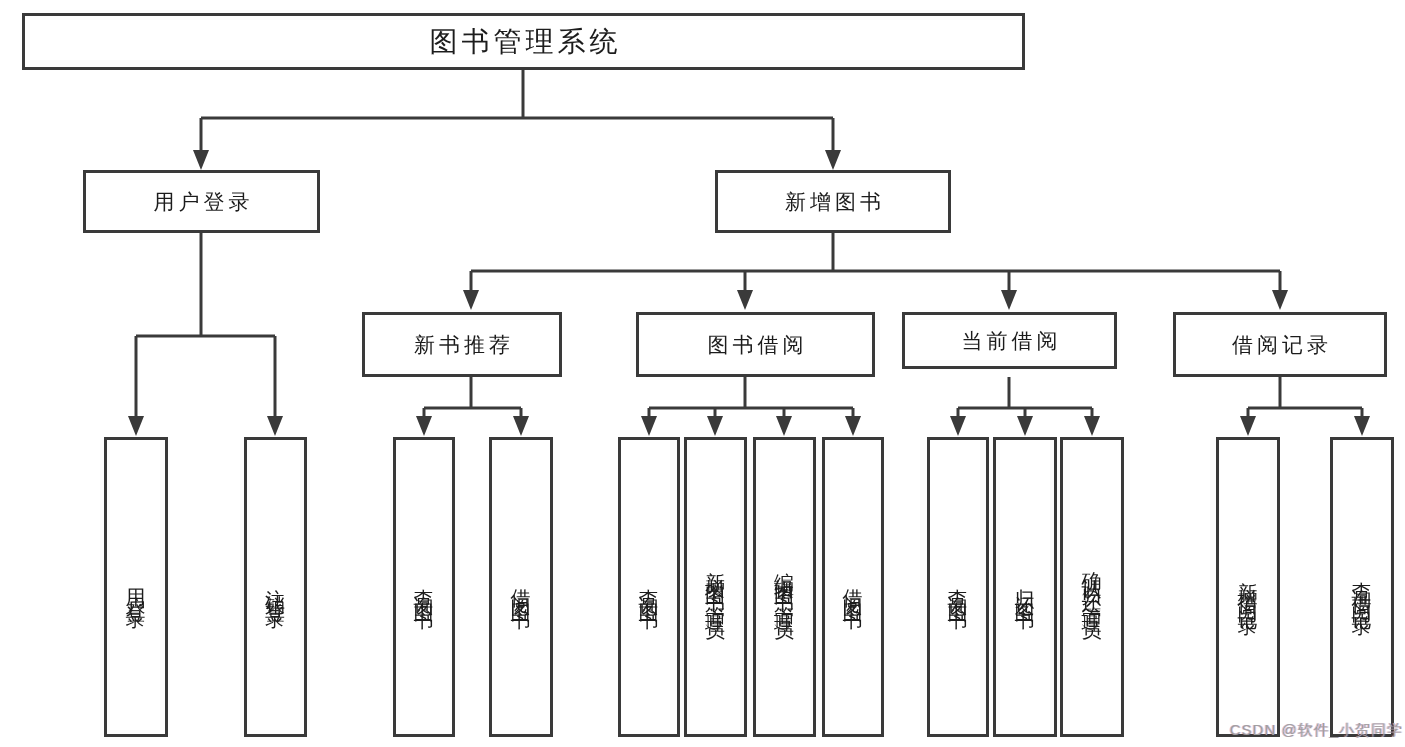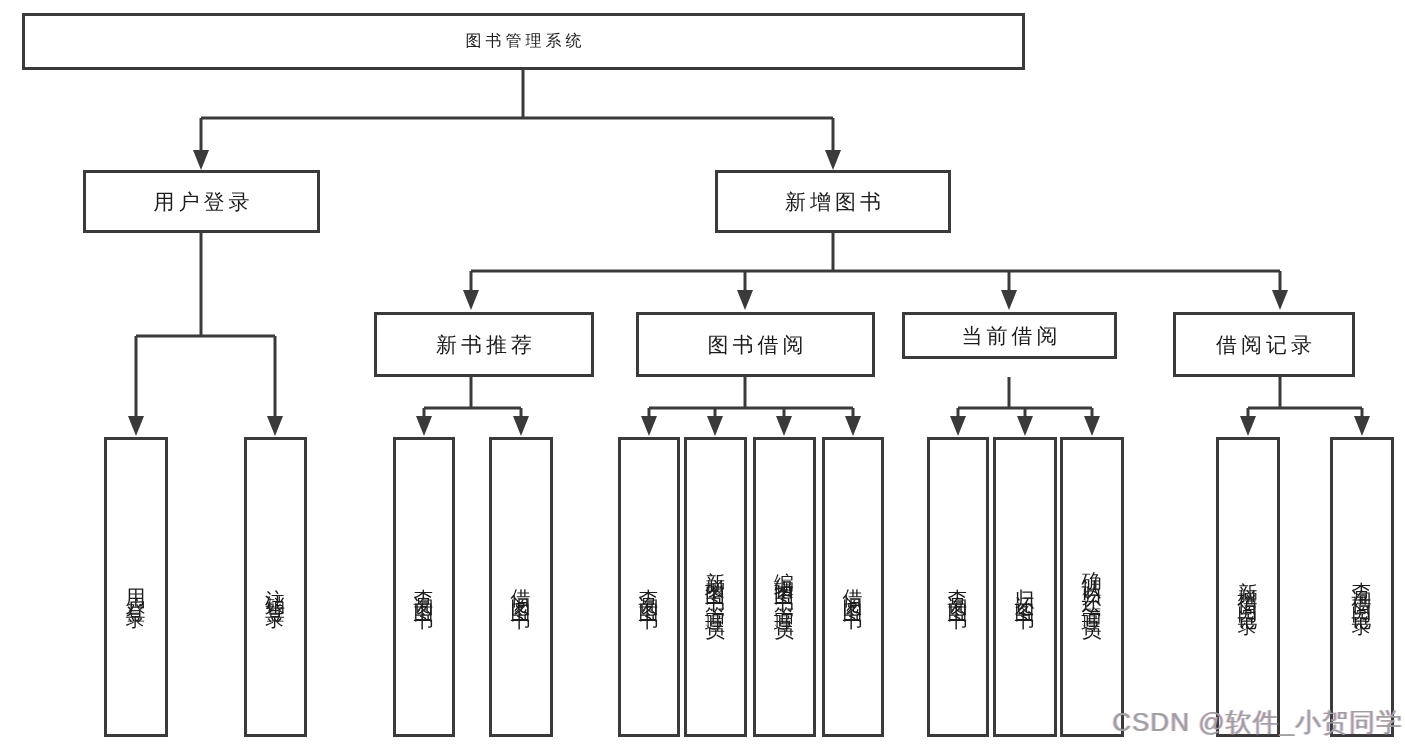--- a/index.html
+++ b/index.html
@@ -2,24 +2,24 @@
 <html><head>
 <meta charset="utf-8">
 <style>
   html,body{margin:0;padding:0;background:#ffffff;}
   #stage{position:relative;width:1405px;height:747px;background:#ffffff;overflow:hidden;
          font-family:"Liberation Sans","DejaVu Sans",sans-serif;}
   #wires{position:absolute;left:0;top:0;width:1405px;height:747px;}
   .box{position:absolute;box-sizing:border-box;background:#ffffff;border:3px solid #3a3a3a;
        display:flex;align-items:center;justify-content:center;color:#1c1c1c;}
   .h{font-size:21px;letter-spacing:4px;text-indent:4px;white-space:nowrap;}
-  .root{font-size:16px;}
+  .root{font-size:28px;}
   .v span{writing-mode:vertical-rl;text-orientation:mixed;font-size:20px;
           letter-spacing:7px;line-height:1.1;}
-  #watermark{position:absolute;right:2px;bottom:7px;font-size:26px;color:#a0a0a0;
+  #watermark{position:absolute;right:2px;bottom:7px;font-size:15px;color:#a0a0a0;
              letter-spacing:1px;white-space:nowrap;
              text-shadow:-1px 0 rgba(214,80,80,.35),1px 0 rgba(90,110,230,.35);}
 </style>
 </head>
 <body>
 
 <div id="stage">
 
   <svg id="wires" viewBox="0 0 1405 747" xmlns="http://www.w3.org/2000/svg">
     <g stroke="#3a3a3a" stroke-width="3" fill="none">
@@ -91,30 +91,30 @@
     <span>图书管理系统</span>
   </div>
 
   <div class="box h" style="left:83px;top:170px;width:237px;height:63px;">
     <span>用户登录</span>
   </div>
   <div class="box h" style="left:715px;top:170px;width:236px;height:63px;">
     <span>新增图书</span>
   </div>
 
-  <div class="box h" style="left:374px;top:312px;width:220px;height:65px;">
+  <div class="box h" style="left:362px;top:312px;width:200px;height:65px;">
     <span>新书推荐</span>
   </div>
   <div class="box h" style="left:636px;top:312px;width:239px;height:65px;">
     <span>图书借阅</span>
   </div>
-  <div class="box h" style="left:902px;top:312px;width:215px;height:47px;">
+  <div class="box h" style="left:902px;top:312px;width:215px;height:57px;">
     <span>当前借阅</span>
   </div>
-  <div class="box h" style="left:1173px;top:312px;width:182px;height:65px;">
+  <div class="box h" style="left:1173px;top:312px;width:214px;height:65px;">
     <span>借阅记录</span>
   </div>
 
   <div class="box v" style="left:104px;top:437px;width:64px;height:300px;">
     <span>用户登录</span>
   </div>
   <div class="box v" style="left:244px;top:437px;width:63px;height:300px;">
     <span>注销登录</span>
   </div>
 

